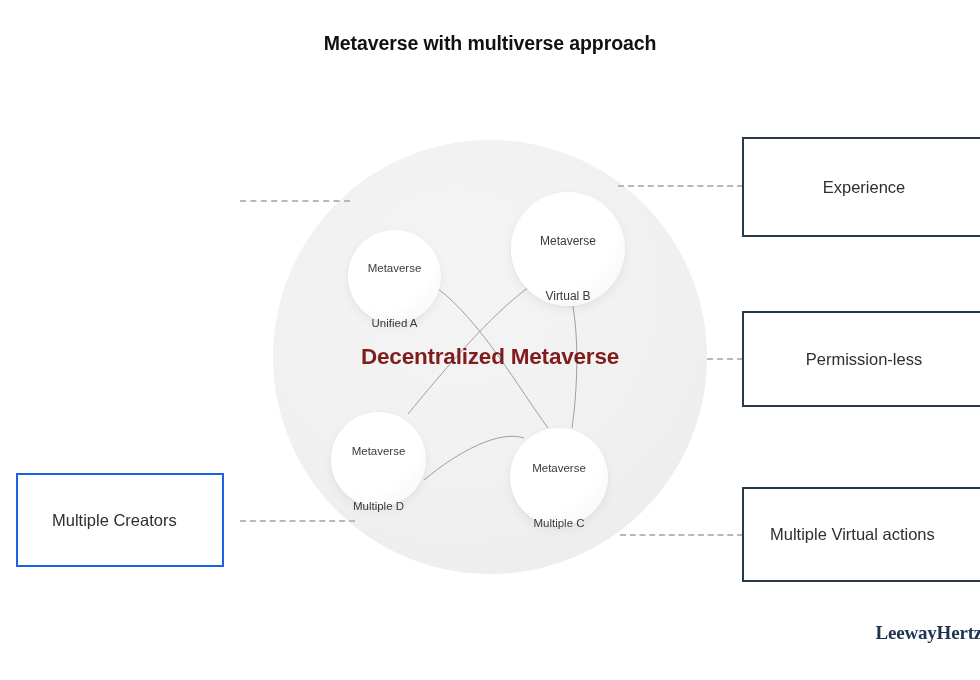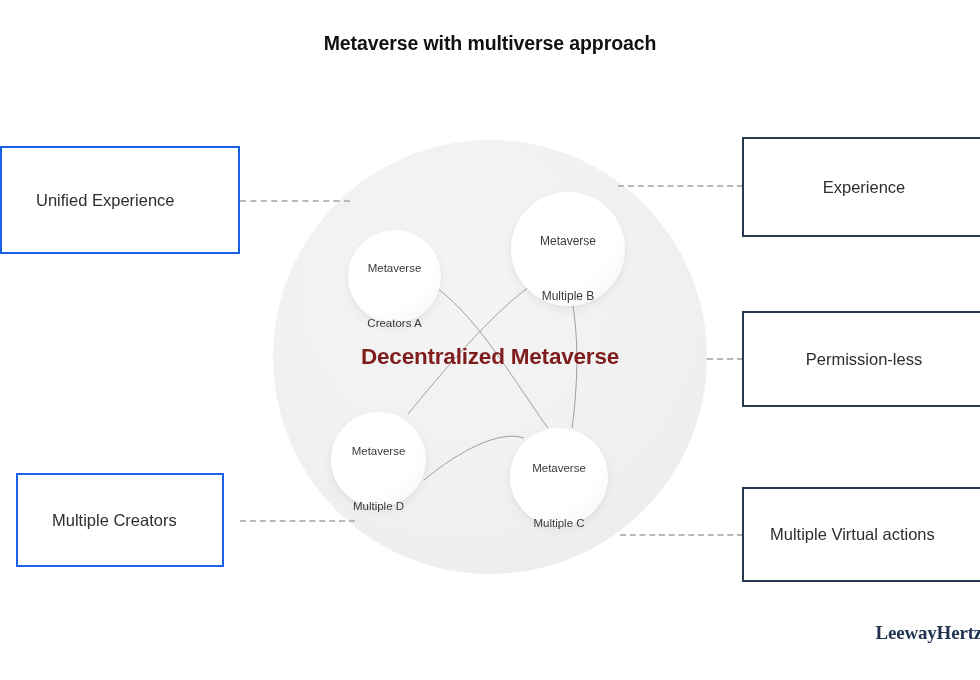--- a/index.html
+++ b/index.html
@@ -134,44 +134,41 @@
       <path d="M 424 480 C 460 450 500 430 524 438"></path>
     </g>
   </svg>
 
   <div class="dash" style="left:240px; top:200px; width:110px;"></div>
   <div class="dash" style="left:240px; top:520px; width:115px;"></div>
   <div class="dash" style="left:618px; top:185px; width:125px;"></div>
   <div class="dash" style="left:707px; top:358px; width:36px;"></div>
   <div class="dash" style="left:620px; top:534px; width:123px;"></div>
 
-  <div class="box box-left" style="left:0px; top:146px; width:240px; height:108px;">
-    <span>Unified Experience</span>
-  </div>
   <div class="box box-left" style="left:16px; top:473px; width:208px; height:94px;">
     <span>Multiple Creators</span>
   </div>
 
   <div class="box box-right center-text" style="left:742px; top:137px; width:244px; height:100px;">
     <span>Experience</span>
   </div>
   <div class="box box-right center-text" style="left:742px; top:311px; width:244px; height:96px;">
     <span>Permission-less</span>
   </div>
   <div class="box box-right" style="left:742px; top:487px; width:244px; height:95px;">
     <span>Multiple Virtual actions</span>
   </div>
 
   <div class="node" style="left:348px; top:230px; width:93px; height:93px;">
     <span>Metaverse</span>
-    <span>Creators A</span>
+    <span>Unified A</span>
   </div>
   <div class="node" style="left:511px; top:192px; width:114px; height:114px; font-size:12px;">
     <span>Metaverse</span>
-    <span>Multiple B</span>
+    <span>Virtual B</span>
   </div>
   <div class="node" style="left:510px; top:428px; width:98px; height:98px;">
     <span>Metaverse</span>
     <span>Multiple C</span>
   </div>
   <div class="node" style="left:331px; top:412px; width:95px; height:95px;">
     <span>Metaverse</span>
     <span>Multiple D</span>
   </div>
 

